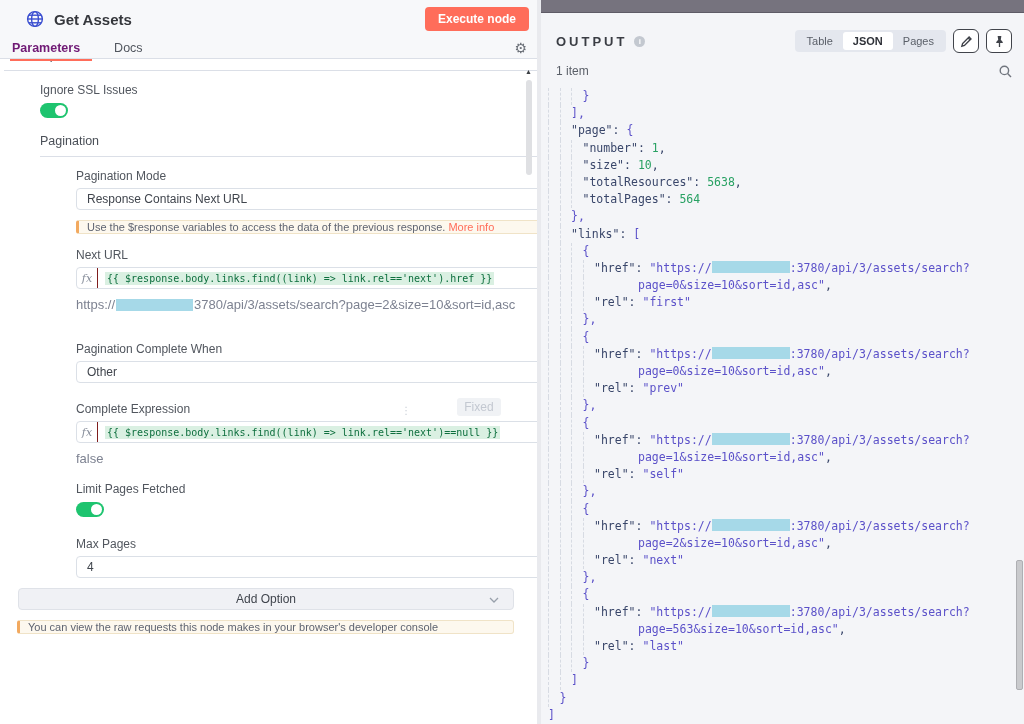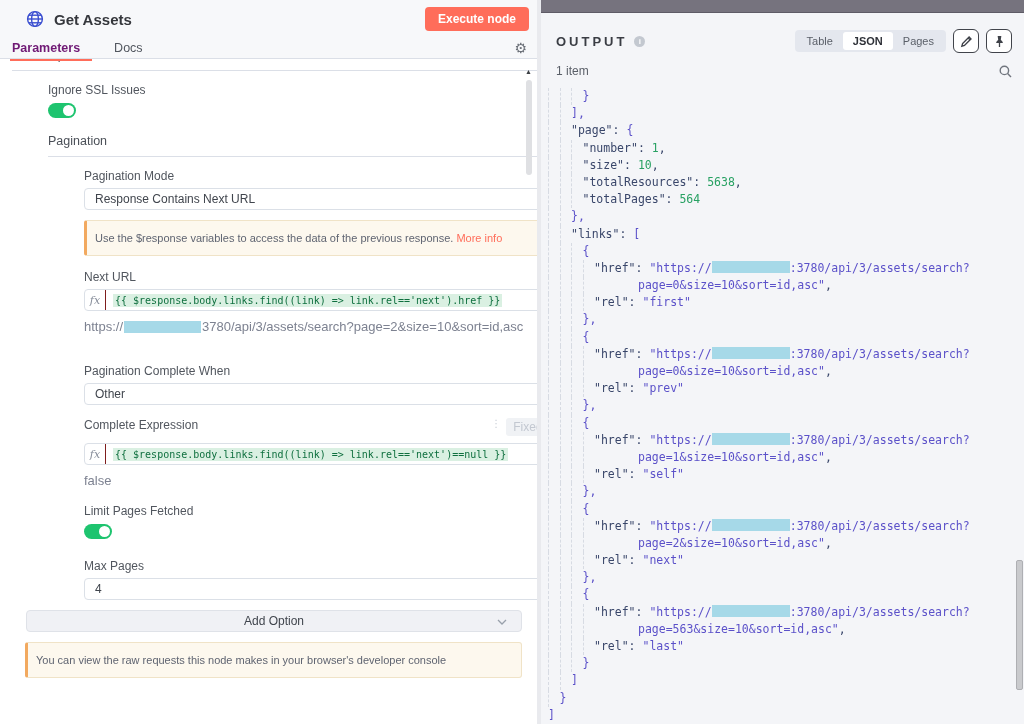--- a/index.html
+++ b/index.html
@@ -13,40 +13,40 @@
   .node-header { position:absolute; top:0; left:0; right:0; height:38px; display:flex; align-items:center; padding:0 8px 0 26px; z-index:4; }
   .node-title { font-size:15px; font-weight:700; color:#35373c; margin-left:10px; flex:1; }
   .execute-btn { background:#ff6d5a; color:#fff; font-size:12px; font-weight:700; border:none; border-radius:4px; padding:5px 13px; cursor:pointer; }
   .tabbar { position:absolute; top:38px; left:0; right:0; height:20px; display:flex; align-items:center; padding:0 10px 0 12px; z-index:4; }
   .tab { font-size:12.5px; margin-right:34px; position:relative; cursor:pointer; }
   .tab.active { color:#701a75; font-weight:700;text-align:center; }
   .tab.inactive { color:#51565e; }
   .tab.active::after { content:""; position:absolute; left:-2px; right:-12px; bottom:-6px; height:2px; background:#ff6d5a; }
   .gear { margin-left:auto; color:#6b7078; font-size:14px; cursor:pointer; line-height:1; }
 
-  .params-scroll { position:absolute; top:44px; bottom:0; left:12px; width:643px; padding:0 27px 0 36px; z-index:1; }
+  .params-scroll { position:absolute; top:44px; bottom:0; left:4px; width:643px; padding:0 27px 0 36px; z-index:1; }
   .section-head { font-size:12.5px; color:#4a4f57; padding-bottom:8px; border-bottom:1px solid #dbdfe7; }
   .section-head.options { margin-top:4px; margin-left:-36px; padding-left:36px; }
   .section-head.pagination { margin-top:16px; }
   .f-label { font-size:12px; color:#51565e; }
   .toggle { width:28px; height:15px; border-radius:8px; background:#1ec46f; position:relative; margin-top:6px; cursor:pointer; }
   .toggle .knob { position:absolute; top:2px; right:2px; width:11px; height:11px; border-radius:50%; background:#fff; }
   .nested { margin-left:36px; }
   .select { height:22px; border:1px solid #dbe0e7; border-radius:4px; background:#fff; display:flex; align-items:center; padding:0 10px; font-size:12px; color:#40454d; margin-top:5px; cursor:pointer; }
   .select span { flex:1; }
-  .notice { background:#fdf8ee; border:1px solid #f0e3c7; border-left:3px solid #f2a95f; border-radius:3px; padding:11px 8px; font-size:11px; color:#5f6471; margin-top:10px; }
+  .notice { background:#fdf8ee; border:1px solid #f0e3c7; border-left:3px solid #f2a95f; border-radius:3px; padding:0 8px; font-size:11px; color:#5f6471; margin-top:10px; }
   .notice a { color:#ff6d5a; text-decoration:none; cursor:pointer; }
   .fxfield { position:relative; display:flex; align-items:stretch; border:1px solid #dbe0e7; border-radius:4px; background:#fff; height:22px; margin-top:5px; }
   .fxtag { width:21px; border-right:1px solid #7f1d1d; display:flex; align-items:center; justify-content:center; font-family:"DejaVu Serif",serif; font-style:italic; font-size:11px; color:#858c99; }
   .fxexpr { display:flex; align-items:center; padding-left:7px; font-family:"DejaVu Sans Mono",monospace; font-size:10px; overflow:hidden; white-space:pre; }
   .fxexpr i { font-style:normal; background:#daf0e2; color:#0e6f3e; padding:1px 2px; }
   .expand-btn { position:absolute; right:2px; bottom:-5px; width:12px; height:12px; background:#fff; border:1px solid #cfd4db; border-radius:2px; display:flex; align-items:center; justify-content:center; cursor:pointer; }
   .evaltext { font-size:13px; color:#7d8291; margin-top:8px; display:flex; align-items:center; white-space:pre; }
   .redact-l { display:inline-block; width:77px; height:12px; background:#a6d9e8; margin:0 1px; }
-  .exprrow { display:flex; align-items:flex-start; margin-top:13px; }
+  .exprrow { display:flex; align-items:flex-end; margin-top:13px;gap:41px; }
   .exprrow .f-label { flex:1; }
   .dots { color:#c9ced6; font-size:10px; margin-right:5px; letter-spacing:0; }
   .chip { font-size:12px; color:#c3c8d1; padding:2px 7px; border-radius:3px; cursor:pointer; }
   .chip.fixed { background:#f0f2f5; }
   .chip.expr { background:#fff; border:1px solid #e2e5ea; margin-left:3px; }
   .txtinput { width:100%; height:22px; border:1px solid #dbe0e7; border-radius:4px; font-size:12px; color:#40454d; padding:0 10px; margin-top:5px; font-family:"Liberation Sans",sans-serif; }
   .add-option { margin:10px 0 0 -22px; width:496px; height:22px; background:#f0f1f5; border:1px solid #dfe2e8; border-radius:4px; display:flex; align-items:center; justify-content:center; font-size:12px; color:#40454d; position:relative; cursor:pointer; }
   .add-option .chev { position:absolute; right:14px; top:8px; }
   .bottom-notice { margin-left:-23px; width:497px; margin-top:10px; }
   .lp-scroll-arrow { position:absolute; top:68px; right:5px; font-size:7px; color:#3c3f44; z-index:7; cursor:pointer; }

